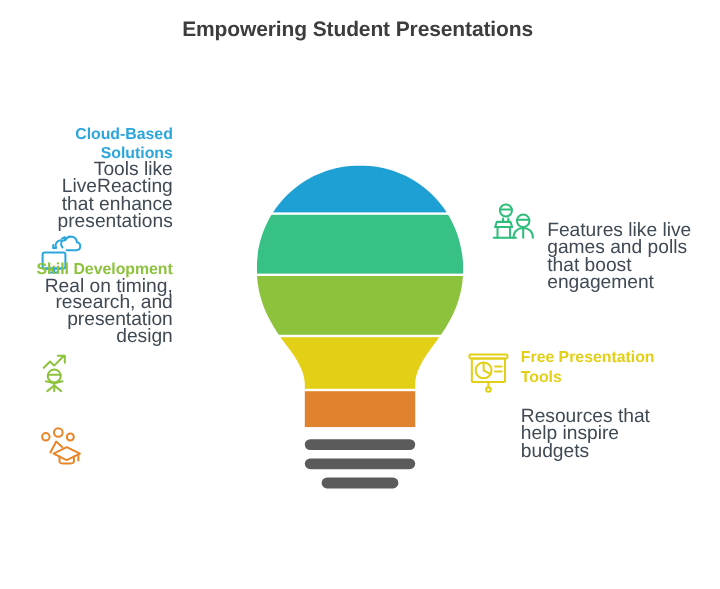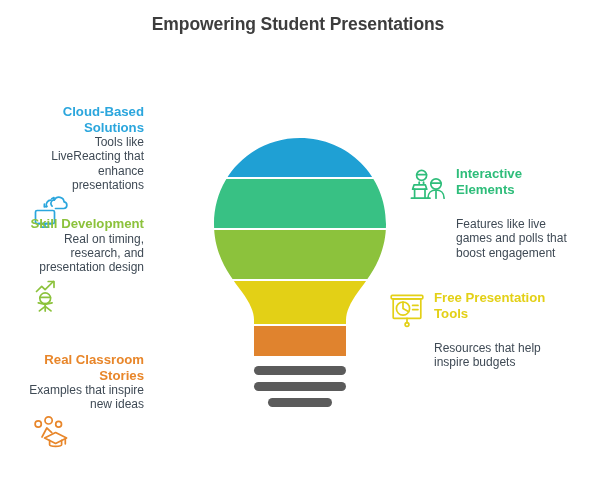--- a/index.html
+++ b/index.html
@@ -45,21 +45,21 @@
   .feature .text-wrap {
     flex: 0 0 auto;
   }
   .feature .f-title {
     font-size: 13.2px;
     font-weight: bold;
     line-height: 15.5px;
     margin: 0;
   }
   .feature .f-desc {
-    font-size: 12px;
+    font-size: 16px;
     line-height: 14.3px;
     color: #3f4a55;
     margin: 0;
     font-weight: normal;
   }
 
   
   .feature.left {
     flex-direction: column;
   }
@@ -140,24 +140,20 @@
       <path d="M14.2 28.7 v7.4"></path>
       <path d="M14.2 31.3 l-5.8 4.6"></path>
       <path d="M14.2 31.3 l5.8 4.6"></path>
       <path d="M14.2 29.4 l-6.9 -1.6"></path>
       <path d="M14.2 29.4 l6.9 -1.6"></path>
     </svg>
   </div>
 </div>
 
 <div class="feature left" id="feat-stories">
-  <div class="text-wrap">
-    <div class="f-title" style="color:#e8862a">Real Classroom Stories</div>
-    <div class="f-desc f-desc-gap">Examples that inspire new ideas</div>
-  </div>
   <div class="icon-wrap">
     <svg width="40" height="40" viewBox="0 0 40 40" fill="none" stroke="#e8862a" stroke-width="1.7" stroke-linecap="round" stroke-linejoin="round" aria-hidden="true">
 
       <circle cx="7.2" cy="11.0" r="3.1"></circle>
       <circle cx="17.6" cy="7.4" r="3.6"></circle>
       <circle cx="27.6" cy="11.2" r="2.9"></circle>
 
       <path d="M11.0 24.0 l4.8 -9.0 l5.0 4.6"></path>
 
       <path d="M13.6 25.0 l11.0 -5.4 l11.0 5.4 l-11.0 5.4 z"></path>
@@ -182,21 +178,20 @@
       <path d="M10.2 15.2 v2.0"></path>
       <path d="M14.6 15.2 v2.0"></path>
 
       <circle cx="27.0" cy="17.0" r="5.2"></circle>
       <path x="1" d="M21.9 16.1 h10.2"></path>
       <path d="M18.9 31.2 c 0 -5.4 3.6 -8.2 8.1 -8.2 c 4.5 0 8.1 2.8 8.1 8.2"></path>
       <path d="M27.0 23.0 v8.2"></path>
     </svg>
   </div>
   <div class="text-wrap">
-    <div class="f-title" style="color:#2ebd7a">Interactive Elements</div>
     <div class="f-desc f-desc-gap">Features like live games and polls that boost engagement</div>
   </div>
 </div>
 
 <div class="feature right" id="feat-free">
   <div class="icon-wrap">
     <svg width="40" height="40" viewBox="0 0 40 40" fill="none" stroke="#e3d016" stroke-width="1.7" stroke-linecap="round" stroke-linejoin="round" aria-hidden="true">
 
       <rect x="4.2" y="4.4" width="31.6" height="3.4" rx="1.0"></rect>
 

